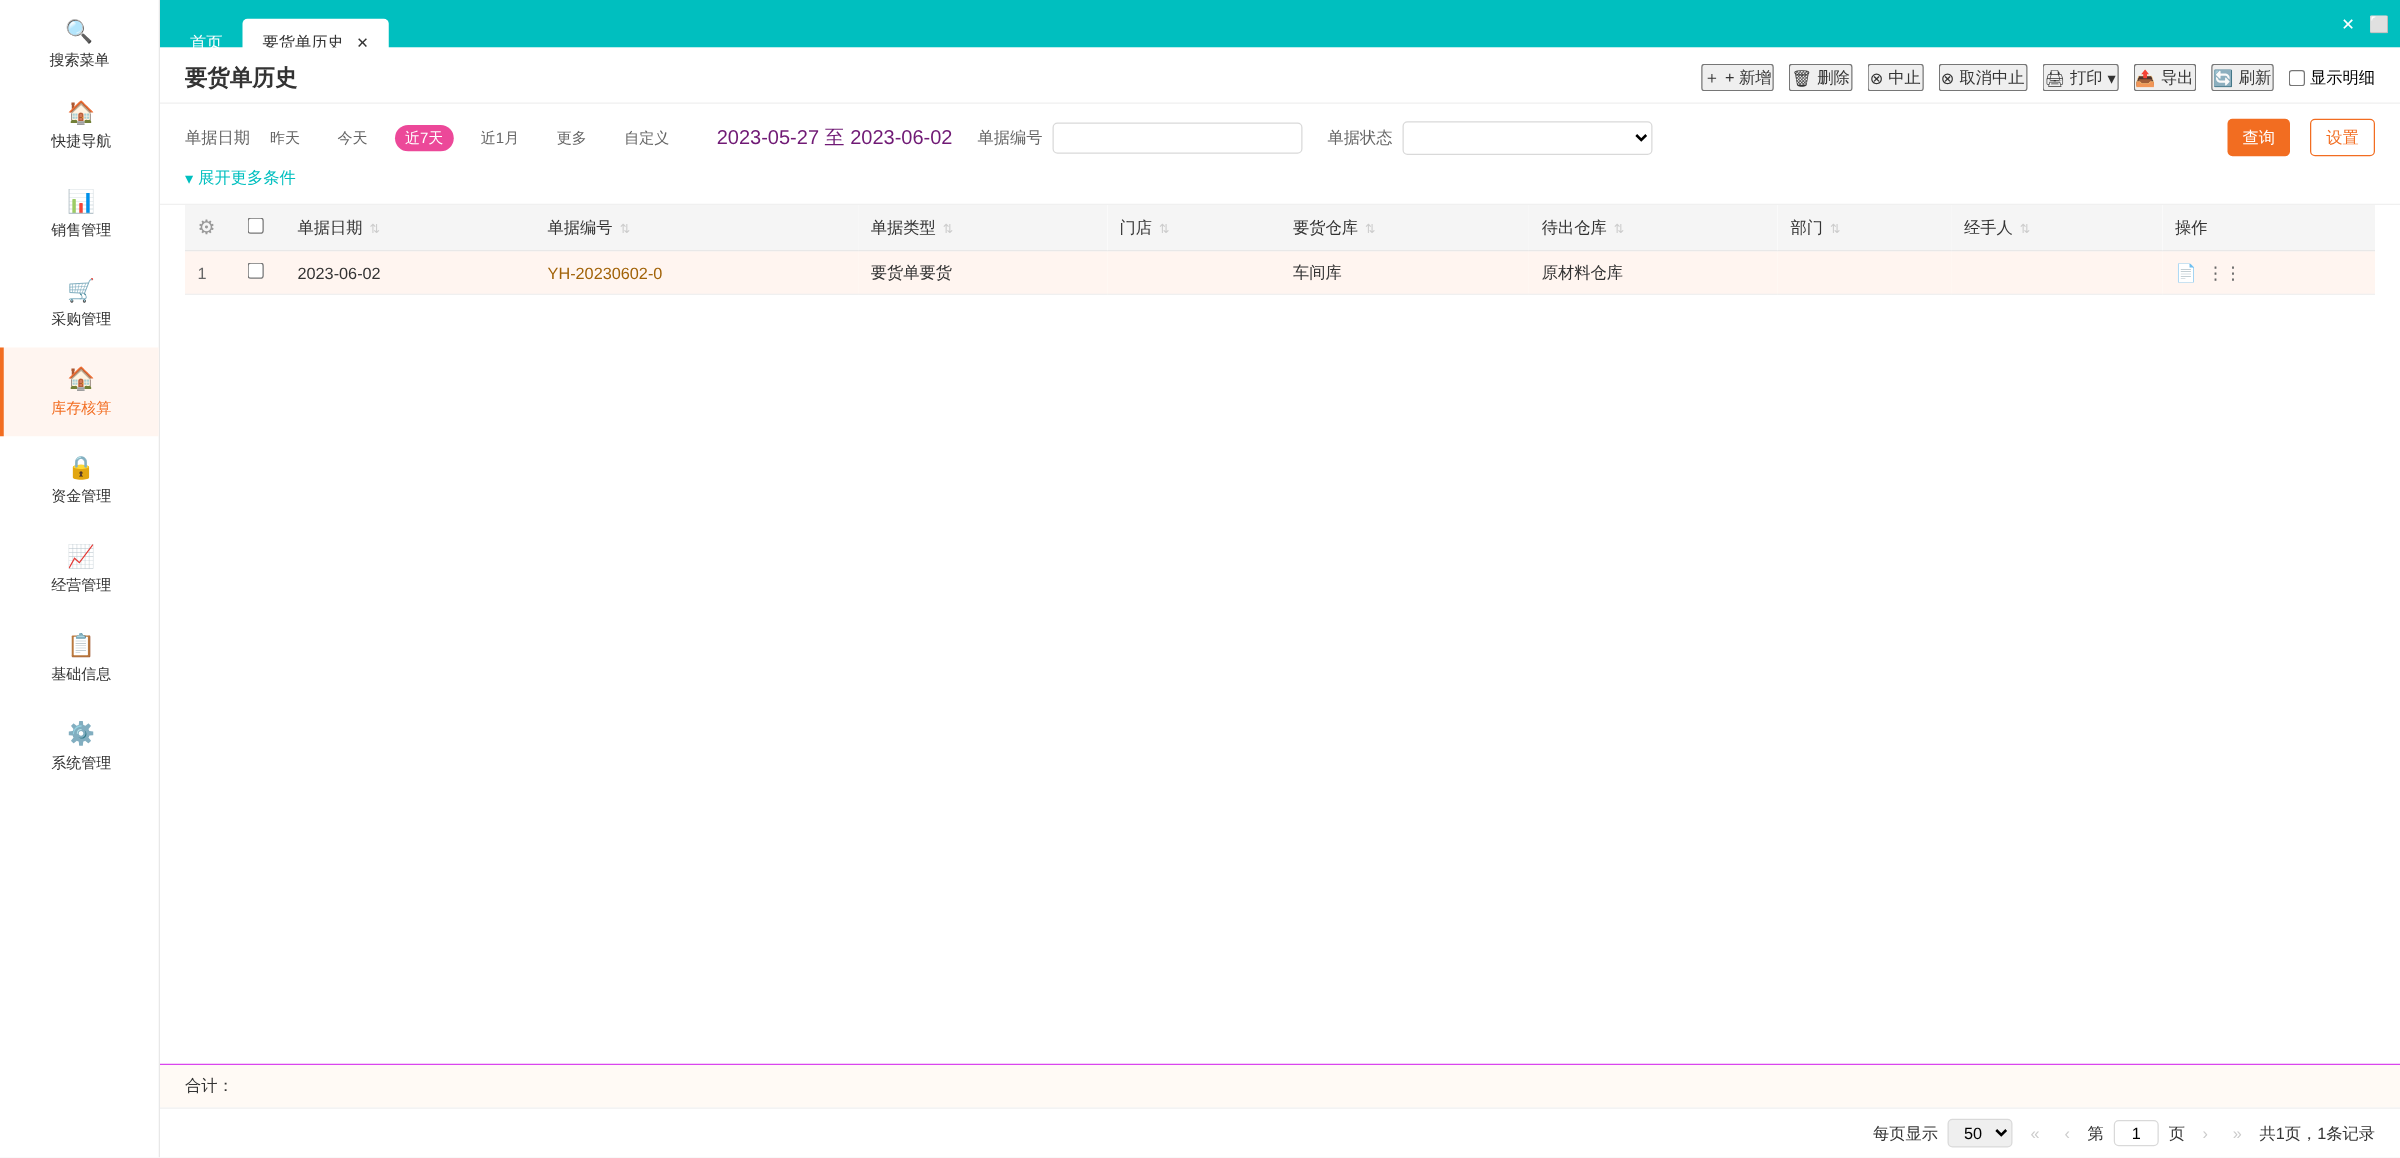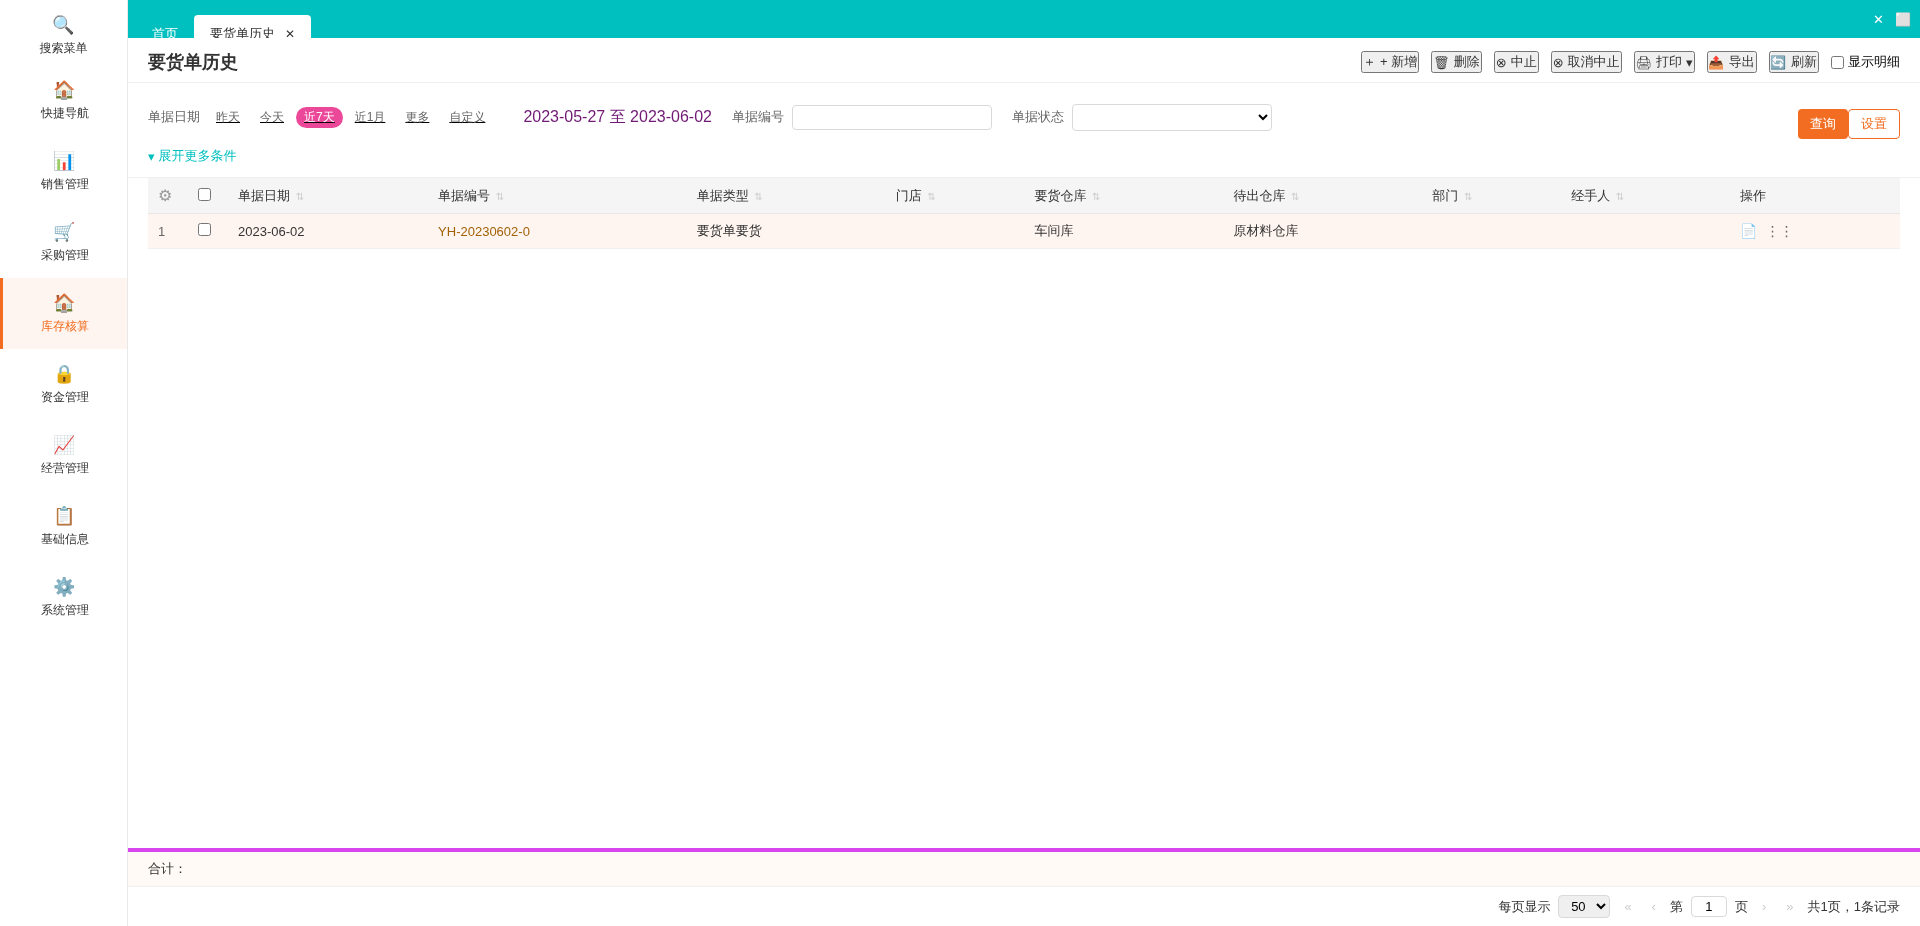--- a/index.html
+++ b/index.html
@@ -105,21 +105,21 @@
 
     
     .filter-area {
       padding: 12px 20px;
       border-bottom: 1px solid #f0f0f0;
       flex-shrink: 0;
     }
     .filter-row { display: flex; align-items: center; gap: 20px; flex-wrap: wrap; }
     .filter-group { display: flex; align-items: center; gap: 8px; }
     .filter-label { color: #666; font-size: 13px; white-space: nowrap; }
-    .date-filters { display: flex; gap: 4px; align-items: flex-start; text-decoration: underline; }
+    .date-filters { display: flex; gap: 14px; align-items: flex-start; }
     .date-btn {
       padding: 2px 8px;
       border-radius: 12px;
       cursor: pointer;
       font-size: 12px;
       color: #666;
       background: transparent;
       border: none;
     }
     .date-btn.active {
@@ -178,21 +178,21 @@
     .link-text { color: #a16207; cursor: pointer; text-decoration: none; }
     .action-icons { display: flex; gap: 8px; }
     .action-icon { cursor: pointer; color: #666; font-size: 14px; }
     .col-checkbox { width: 40px; }
     .col-num { width: 40px; color: #666; }
 
     
     .table-footer {
       padding: 8px 20px;
       background: #fffaf5;
-      border-top: 4px solid #d946ef;
+      border-top: 1px solid #d946ef;
       font-size: 13px;
       color: #333;
       flex-shrink: 0;
       display: flex;
       align-items: flex-start;
     }
 
     
     .pagination-bar {
       display: flex;
@@ -353,21 +353,21 @@
           <input class="filter-input" type="text" style="">
         </div>
 
         <div class="filter-group">
           <span class="filter-label">单据状态</span>
           <select class="filter-select">
             <option value=""></option>
           </select>
         </div>
 
-        <div style="margin-left:auto;display:flex;gap:0;margin-top:14px;">
+        <div style="margin-left:auto;display:flex;gap:16px;">
           <button class="toolbar-btn primary">查询</button>
           <button class="toolbar-btn primary" style="background:#fff;color:#f26d21;border:1px solid #f26d21;">设置</button>
         </div>
       </div>
 
       <div class="expand-more">
         <span>▾</span>
         <span>展开更多条件</span>
       </div>
     </div>

